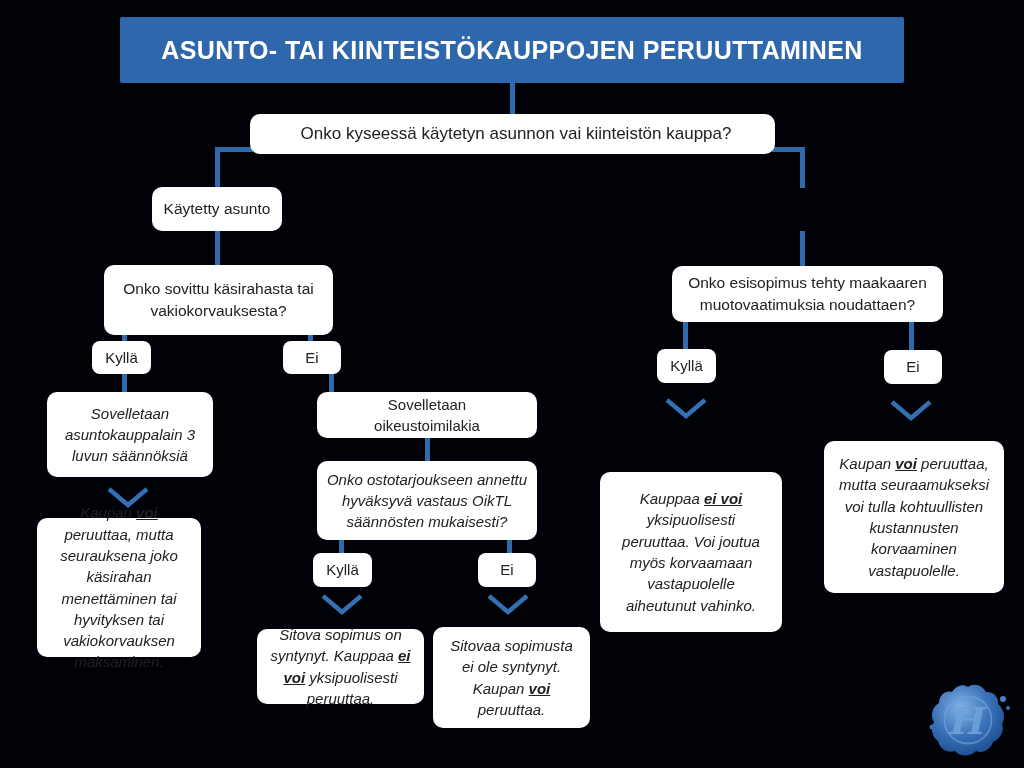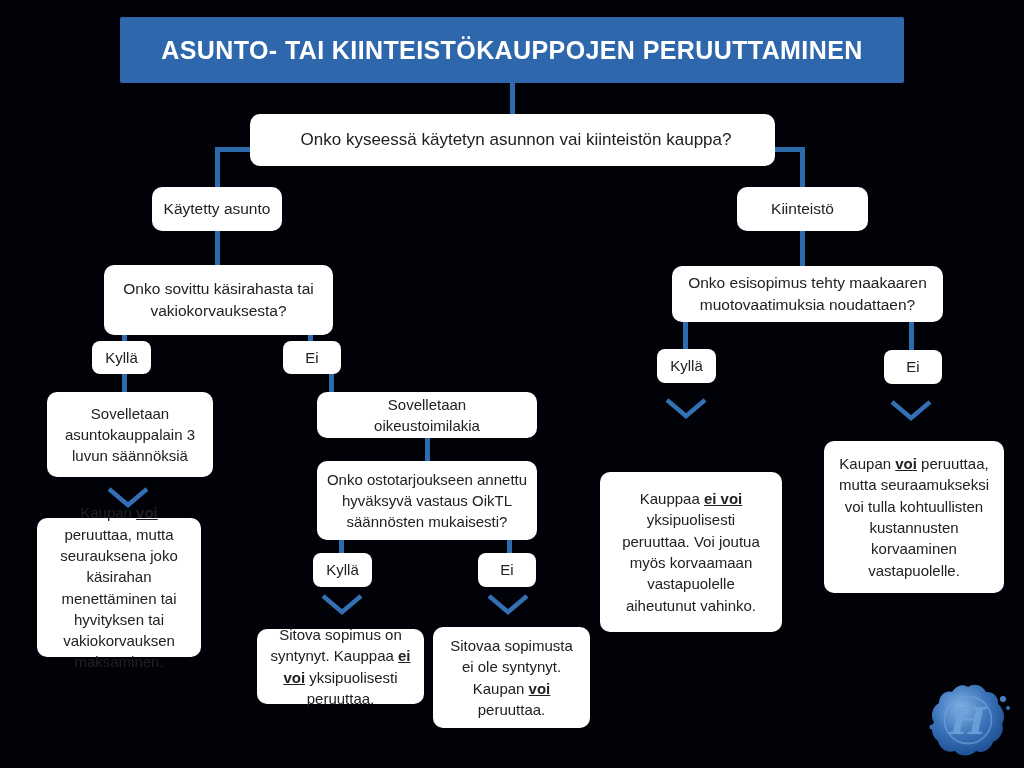--- a/index.html
+++ b/index.html
@@ -15,21 +15,21 @@
     color:#ffffff; font-weight:700; font-size:25px; letter-spacing:.4px;
     text-align:center;
   }
   .box {
     position:absolute; background:#ffffff; border-radius:10px;
     color:#212121; display:flex; align-items:center; justify-content:center;
     text-align:center; font-size:15.5px; line-height:1.42;
     padding:8px 11px; box-sizing:border-box;
   }
   .small { border-radius:8px; font-size:15px; padding:3px 6px; }
-  .f15 { font-size:15px; }
+  .f15 { font-size:15px;font-style:italic; }
   .f17 { font-size:17px; }
   .vline { position:absolute; width:5px; background:#2e6bac; }
   .hline { position:absolute; height:5px; background:#2e6bac; }
   .chev { position:absolute; width:44px; height:22px; }
   .bu { font-weight:700; text-decoration:underline; }
   .seal { position:absolute; left:925px; top:678px; width:86px; height:86px; }
 </style>
 </head>
 <body>
 
@@ -65,29 +65,26 @@
   <svg class="chev" style="left:486px; top:593px;" viewBox="0 0 44 22">
     <polyline points="3,3 22,19 41,3" fill="none" stroke="#3470b4" stroke-width="4.4" stroke-linejoin="miter"></polyline>
     </svg>
   <svg class="chev" style="left:664px; top:397px;" viewBox="0 0 44 22">
     <polyline points="3,3 22,19 41,3" fill="none" stroke="#3470b4" stroke-width="4.4" stroke-linejoin="miter"></polyline>
     </svg>
   <svg class="chev" style="left:889px; top:399px;" viewBox="0 0 44 22">
     <polyline points="3,3 22,19 41,3" fill="none" stroke="#3470b4" stroke-width="4.4" stroke-linejoin="miter"></polyline>
     </svg>
 
-  <div class="box f17" style="left:250px; top:114px; width:525px; height:52px;padding-left:18px;">
+  <div class="box f17" style="left:250px; top:114px; width:525px; height:40px;padding-left:18px;">
     <span>Onko kyseessä käytetyn asunnon vai kiinteistön kauppa?</span>
   </div>
 
   <div class="box" style="left:152px; top:187px; width:130px; height:44px;">
     <span>Käytetty asunto</span>
-  </div>
-  <div class="box" style="left:737px; top:187px; width:131px; height:44px;">
-    <span>Kiinteistö</span>
   </div>
 
   <div class="box" style="left:104px; top:265px; width:229px; height:70px;">
     <span>Onko sovittu käsirahasta tai vakiokorvauksesta?</span>
   </div>
 
   <div class="box small" style="left:92px; top:341px; width:59px; height:33px;">
     <span>Kyllä</span>
   </div>
   <div class="box small" style="left:283px; top:341px; width:58px; height:33px;">

